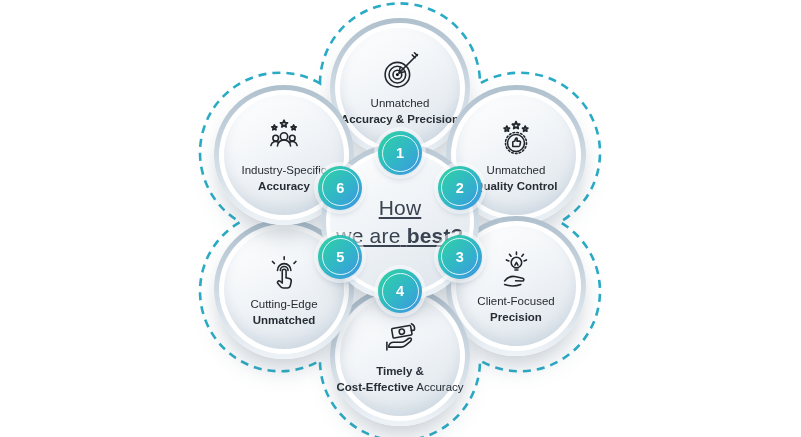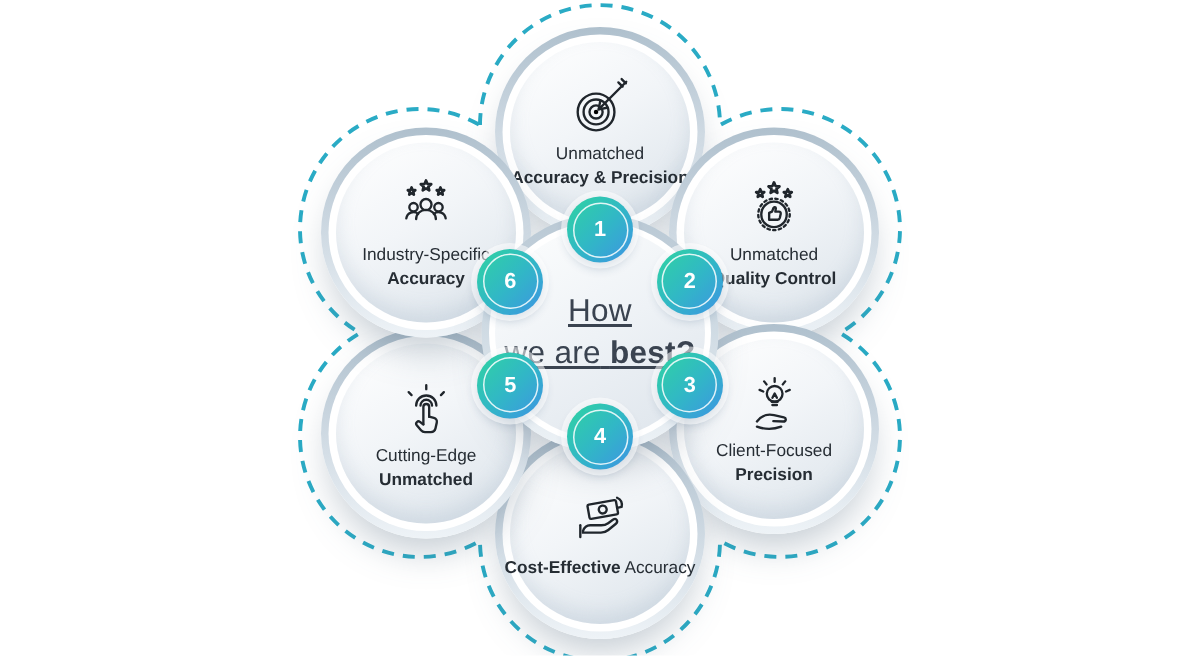--- a/index.html
+++ b/index.html
@@ -117,20 +117,21 @@
         <svg class="icon" viewBox="0 0 48 48">
           <g transform="rotate(-10 26 14)">
             <rect x="15" y="9" width="22" height="11" rx="1.2"></rect>
             <circle cx="26" cy="14.5" r="3"></circle>
           </g>
           <path d="M37 5.5 q4.5 2 3.5 7 l-3.5 .8"></path>
           <path d="M11 31 q1.5 -4.5 5.5 -4.5 h8.5 q3 0 5.2 -1.6 l3.6 -2.6 q2 -1.4 3 .2 q.9 1.5 -.9 3 l-5.6 4.6 q-2.4 2 -5.6 2 h-13.7"></path>
           <path d="M9 26.5 v9"></path>
         </svg>
         <div class="label">
+          <div class="l1"><span class="reg"></span><span class="b">Timely &amp;</span></div>
           <div class="l2"><span class="b">Cost-Effective</span><span class="reg"> Accuracy</span></div>
         </div>
       </div>
     </div>
   </div>
 
   <div class="petal" style="left:214px;top:219px">
     <div class="petal-inner">
       <div class="petal-content">
         <svg class="icon" viewBox="0 0 48 48">

